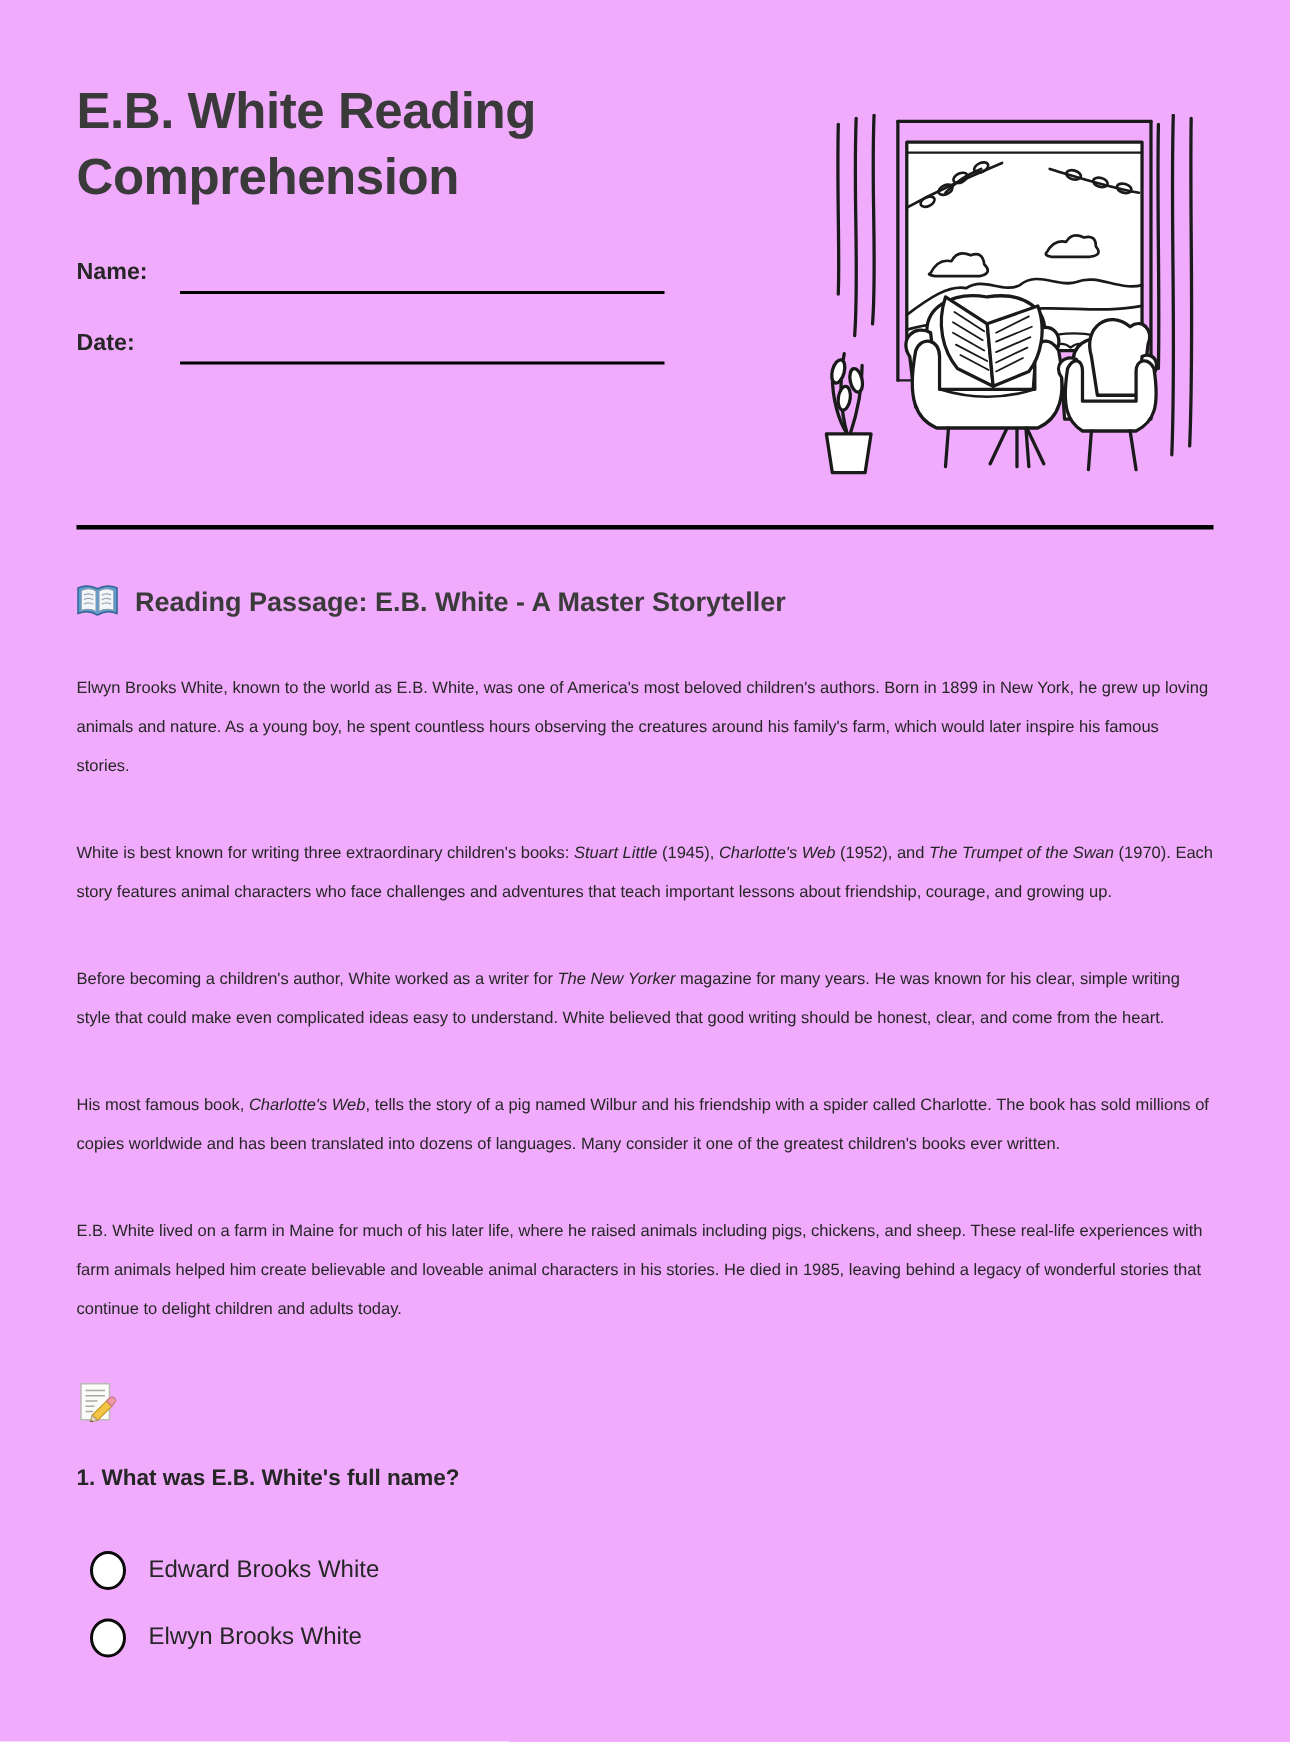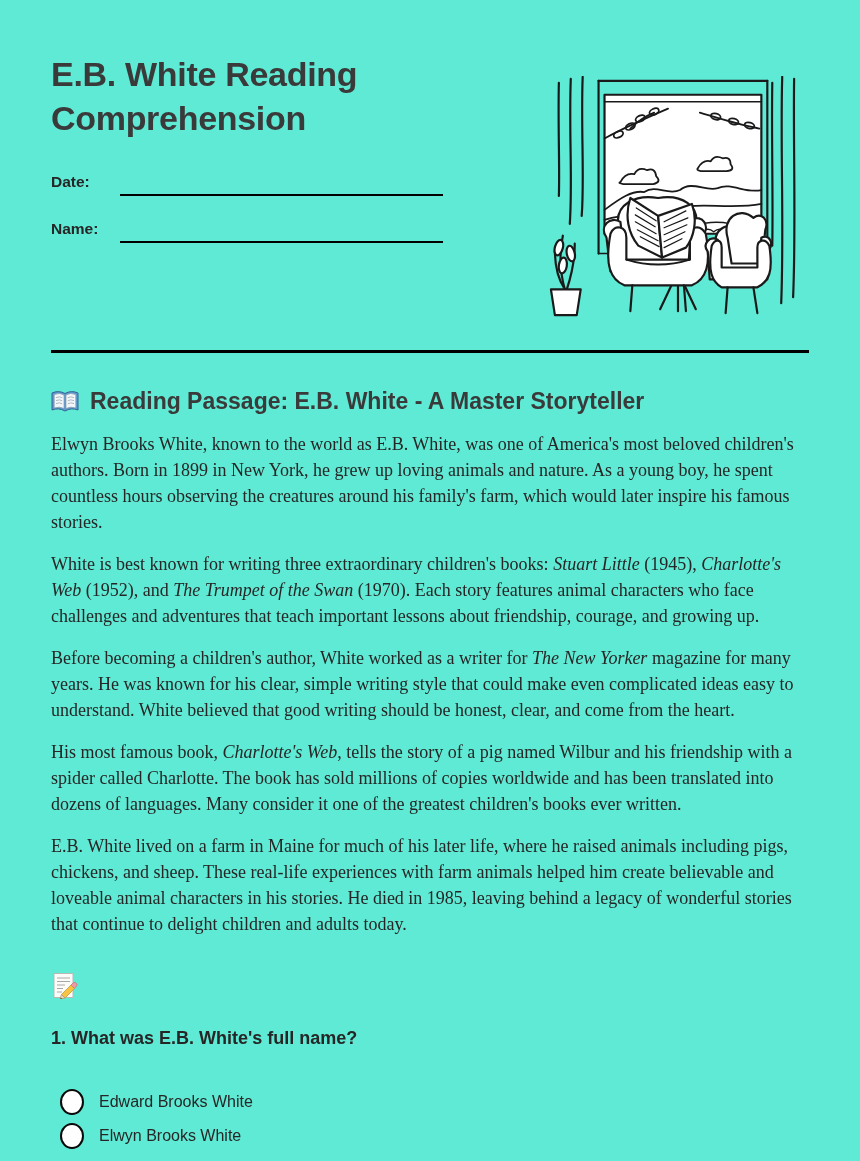--- a/index.html
+++ b/index.html
@@ -1,69 +1,69 @@
 <!DOCTYPE html>
 <html><head>
 <meta charset="utf-8">
 <style>
   * { margin:0; padding:0; box-sizing:border-box; }
   html,body { background:#ffffff; }
   body { font-family:"Liberation Sans", sans-serif; color:#262626; }
   .page {
-    width:860px; height:1161px; margin:0 auto; background:#5eead4;
+    width:860px; height:1161px; margin:0 auto; background:#f0abfc;
     padding:0 51px; overflow:hidden; position:relative;
   }
   
   .header { display:flex; justify-content:space-between; padding-top:52px; }
   .header-left { width:392px; }
   .title {
     font-size:34px; font-weight:700; line-height:44px; color:#3a3a3a;
     letter-spacing:-0.3px;
   }
   .field-row { display:flex; height:26px; margin-top:30px; }
   .field-row + .field-row { margin-top:21px; }
   .field-label { width:55px; font-size:15.5px; font-weight:700; color:#262626; line-height:24px; }
   .field-line { flex:1; margin-left:14px; border-bottom:2px solid #000; }
   .header-right { width:268px; margin-top:24px; }
   .header-right svg { display:block; width:268px; height:242px; }
   
   .divider { border:none; border-top:3px solid #000; margin-top:32px; }
   
   .section-heading {
     display:flex; align-items:center; gap:11px;
-    font-size:23px; font-weight:700; color:#3a3a3a; margin-top:35px;
+    font-size:18px; font-weight:700; color:#3a3a3a; margin-top:35px;
   }
   .section-heading .hicon { flex:0 0 auto; display:block; }
-  .para { font-size:18px; line-height:26px; color:#262626; margin-top:16px;font-family:Liberation Serif, serif; }
+  .para { font-size:11px; line-height:26px; color:#262626; margin-top:32px; }
   .para em { font-style:italic;text-align:center; }
-  .question { font-size:18px; font-weight:700; color:#262626; margin-top:29px; }
+  .question { font-size:15px; font-weight:700; color:#262626; margin-top:29px; }
   .options { margin-top:40px; padding-left:9px; }
-  .option { display:flex; align-items:center; gap:15px; margin-top:8px; cursor:pointer; }
+  .option { display:flex; align-items:center; gap:15px; margin-top:19px; cursor:pointer; }
   .radio {
     width:24px; height:26px; border:2.5px solid #0a0a0a; border-radius:50%;
     background:#fff; flex:0 0 auto;
   }
   .option-label { font-size:16px; color:#262626; }
 </style>
 </head>
 <body>
 
 <div class="page">
 
   <header class="header">
     <div class="header-left">
       <h1 class="title">E.B. White Reading Comprehension</h1>
 
       <div class="field-row">
+        <span class="field-label">Name:</span>
+        <span class="field-line"></span>
+      </div>
+
+      <div class="field-row">
         <span class="field-label">Date:</span>
-        <span class="field-line"></span>
-      </div>
-
-      <div class="field-row">
-        <span class="field-label">Name:</span>
         <span class="field-line"></span>
       </div>
     </div>
 
     <div class="header-right">
 
       <svg viewBox="0 0 270 242" fill="none" stroke="#1a1a1a" stroke-width="2.2" stroke-linecap="round" stroke-linejoin="round">
 
         <path d="M58 4 L228 4"></path>
         <path d="M58 4 L58 178"></path>

